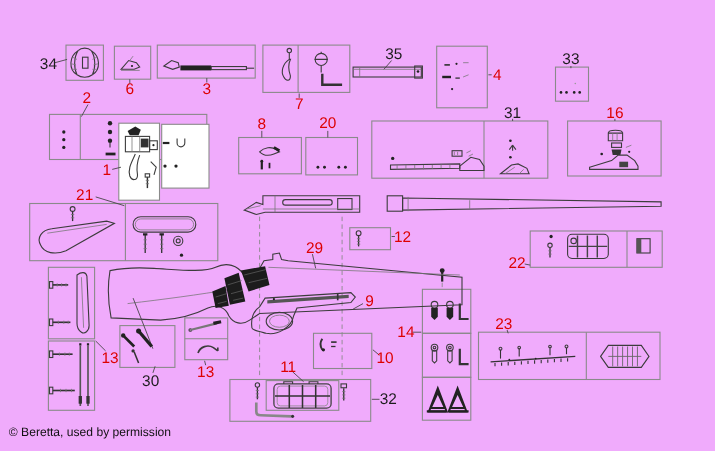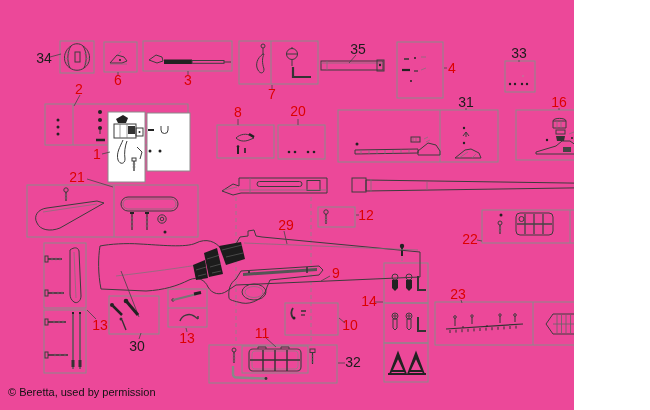--- a/index.html
+++ b/index.html
@@ -1,16 +1,16 @@
 <!DOCTYPE html>
 <html><head>
 <meta charset="utf-8">
 <style>
   html,body{margin:0;padding:0;background:#fff;}
-  #stage{position:relative;width:574px;height:410px;background:#ec4899;overflow:hidden;
+  #stage{position:relative;width:650px;height:410px;background:#f0abfc;overflow:hidden;
          font-family:"Liberation Sans",sans-serif;}
   svg text{font-family:"Liberation Sans",sans-serif;font-size:14px;}
   svg text.copyright{font-size:11px;}
   .box{fill:none;stroke:#8a8a8a;stroke-width:1;}
   .boxw{fill:#ffffff;stroke:#8a8a8a;stroke-width:1;}
   .div{stroke:#8a8a8a;stroke-width:1;}
   .art{stroke:#3c3c3c;stroke-width:1;fill:none;}
   .artf{fill:#222;stroke:none;}
   .thin{stroke:#777;stroke-width:0.7;fill:none;}
   .lead{stroke:#444;stroke-width:0.8;fill:none;}

